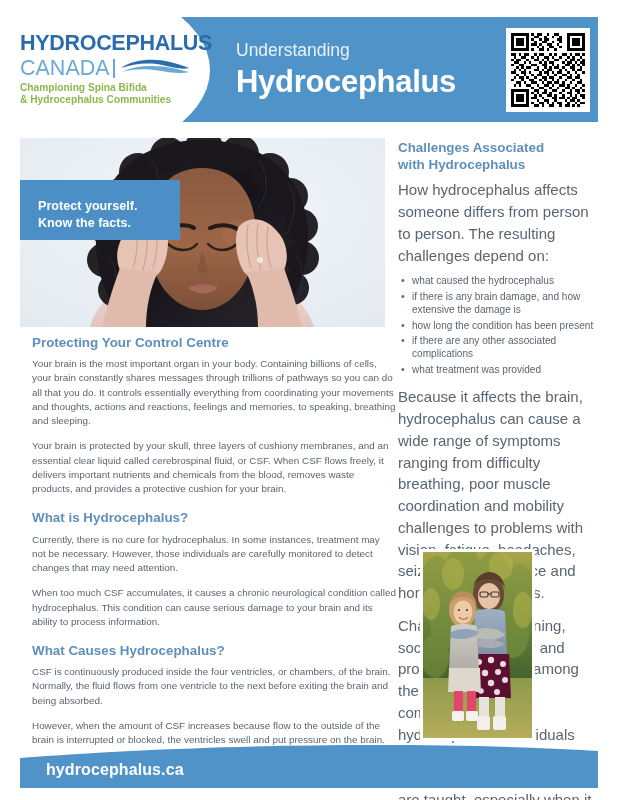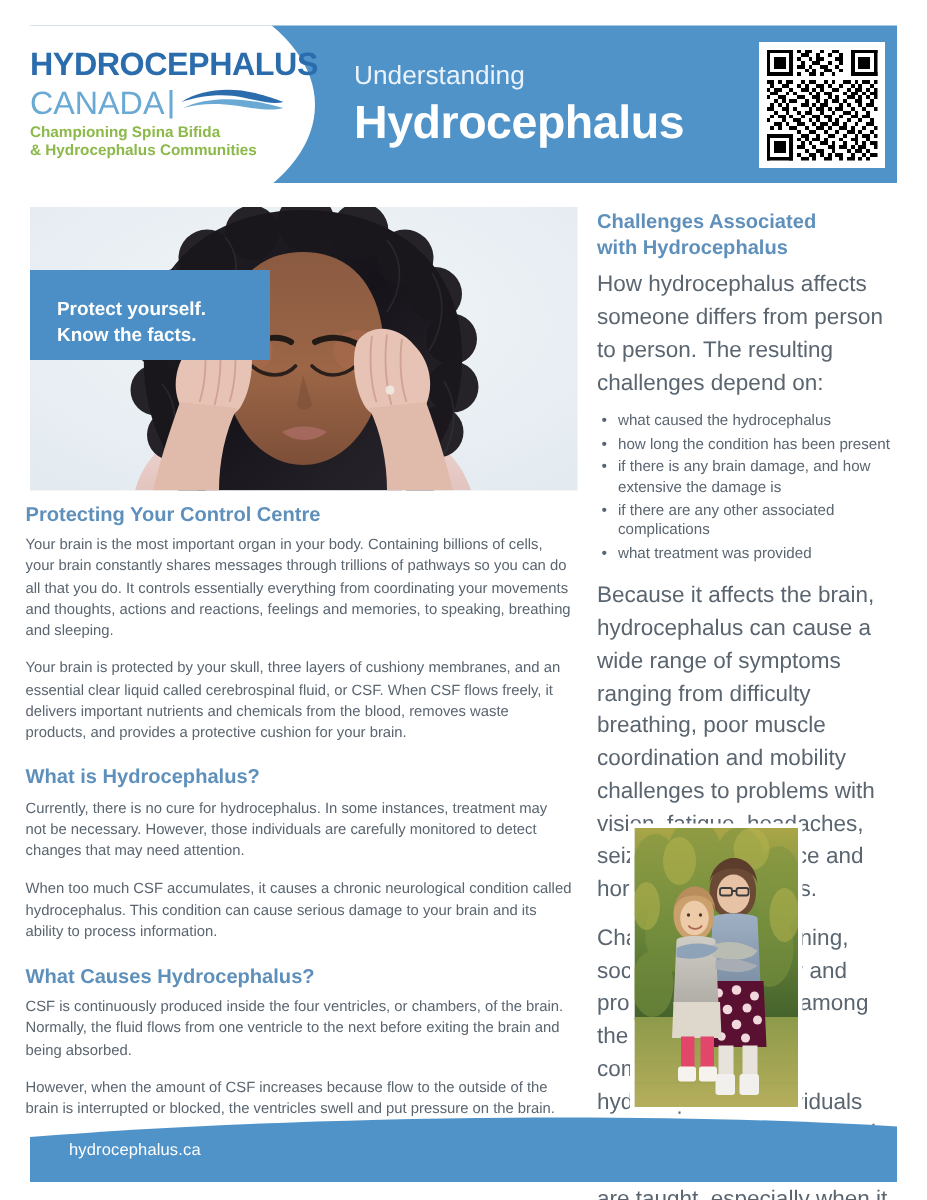--- a/index.html
+++ b/index.html
@@ -75,21 +75,21 @@
     position:absolute; left:20px; top:180px;
     background:#4b8fc6; color:#ffffff;
     padding:18px 12px 8px 18px;
     width:160px;
     font-size:12.6px; font-weight:bold; line-height:1.35;
     z-index:5;
   }
 
   
   .col-left {
-    position:absolute; left:17px; top:334px; width:364px;
+    position:absolute; left:32px; top:334px; width:364px;
   }
   .col-right {
     position:absolute; left:398px; top:139px; width:200px;
   }
   h2.sec {
     color:#5e90bb; font-size:13.4px; font-weight:bold;
     line-height:1.28; margin-bottom:6px;
   }
   p.body {
     color:#5a6570; font-size:9.9px; line-height:1.44;
@@ -120,21 +120,21 @@
   .photo2 svg { display:block; width:109px; height:186px; }
 
   
   .footer {
     position:absolute; left:20px; top:744px;
     width:578px; height:44px;
   }
   .footer svg { display:block; width:578px; height:44px; }
   .footer-text {
     position:absolute; left:26px; top:17px;
-    color:#ffffff; font-size:11px; font-weight:normal;
+    color:#ffffff; font-size:16px; font-weight:bold;
     letter-spacing:0.1px;
   }
 </style>
 </head>
 <body>
 
 <div class="page">
 
   <div class="header">
     <div class="header-white-blob"></div>
@@ -512,22 +512,22 @@
 
   <div class="col-right">
     <h2 class="sec">
       <span>Challenges Associated</span><br>
       <span>with Hydrocephalus</span>
     </h2>
     <p class="body" style="margin-bottom:8px;">How hydrocephalus affects someone differs from person to person. The resulting challenges depend on:</p>
 
     <ul class="bullets">
       <li>what caused the hydrocephalus</li>
+      <li>if there is any brain damage, and how extensive the damage is</li>
       <li>how long the condition has been present</li>
-      <li>if there is any brain damage, and how extensive the damage is</li>
       <li>if there are any other associated complications</li>
       <li>what treatment was provided</li>
     </ul>
 
     <p class="body">Because it affects the brain, hydrocephalus can cause a wide range of symptoms ranging from difficulty breathing, poor muscle coordination and mobility challenges to problems with vision, fatigue, headaches, seizures, incontinence and hormonal imbalances.</p>
     <p class="body">Challenges with learning, social skills, memory and problem solving are among the most common complications of hydrocephalus. Individuals with the condition may require modifications to the way they are taught, especially when it comes to learning new things at school or work.</p>
   </div>
 
   <div class="photo2">
     <svg viewBox="0 0 109 186" preserveAspectRatio="none">

